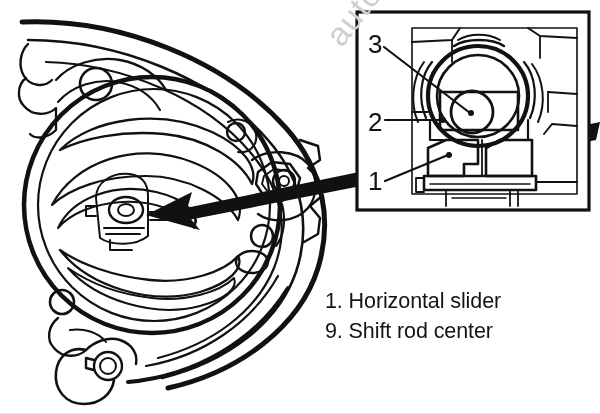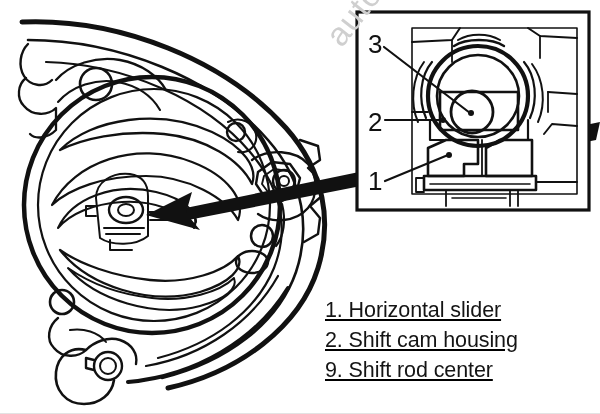--- a/index.html
+++ b/index.html
@@ -24,23 +24,22 @@
     position: absolute;
     left: 0;
     top: 0;
     width: 600px;
     height: 414px;
     display: block;
   }
   .legend {
     position: absolute;
     left: 325px;
-    top: 295px;
+    top: 286px;
     width: 268px;
-    text-decoration: underline;
   }
   .legend-row {
     font-size: 21.5px;
     line-height: 30px;
     color: #141414;
     white-space: nowrap;
     letter-spacing: -0.1px;
   }
   .wm {
     position: absolute;
@@ -212,17 +211,16 @@
       <text x="368" y="53" font-family="Liberation Sans, sans-serif" font-size="26" fill="#111111">3</text>
       <text x="368" y="131" font-family="Liberation Sans, sans-serif" font-size="26" fill="#111111">2</text>
       <text x="368" y="190" font-family="Liberation Sans, sans-serif" font-size="26" fill="#111111">1</text>
     </g>
   </svg>
 
   <div class="wm">autowexpro</div>
 
   <div class="legend">
     <div class="legend-row">1. Horizontal slider</div>
-    <div class="legend-row">2. Shift cam housing</div>
     <div class="legend-row">9. Shift rod center</div>
   </div>
 
 </div>
 
 </body></html>

